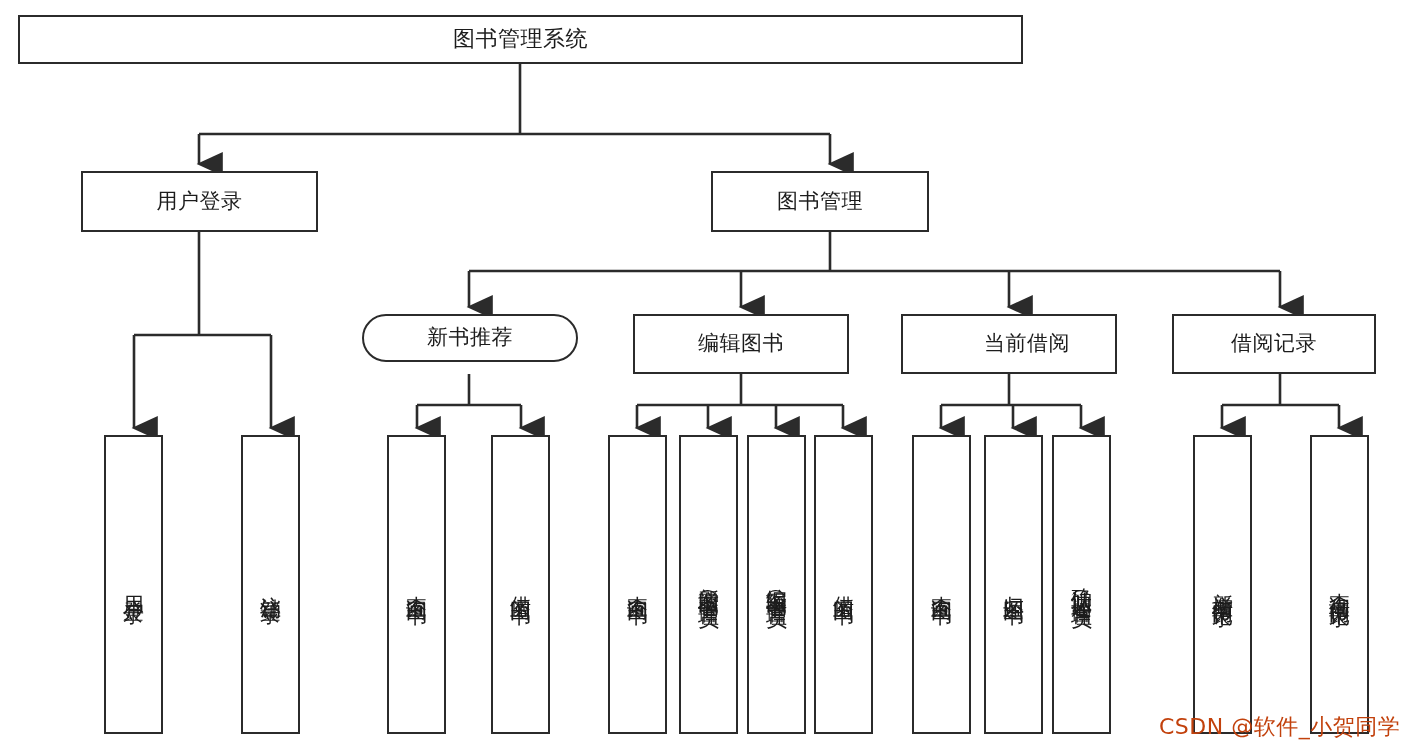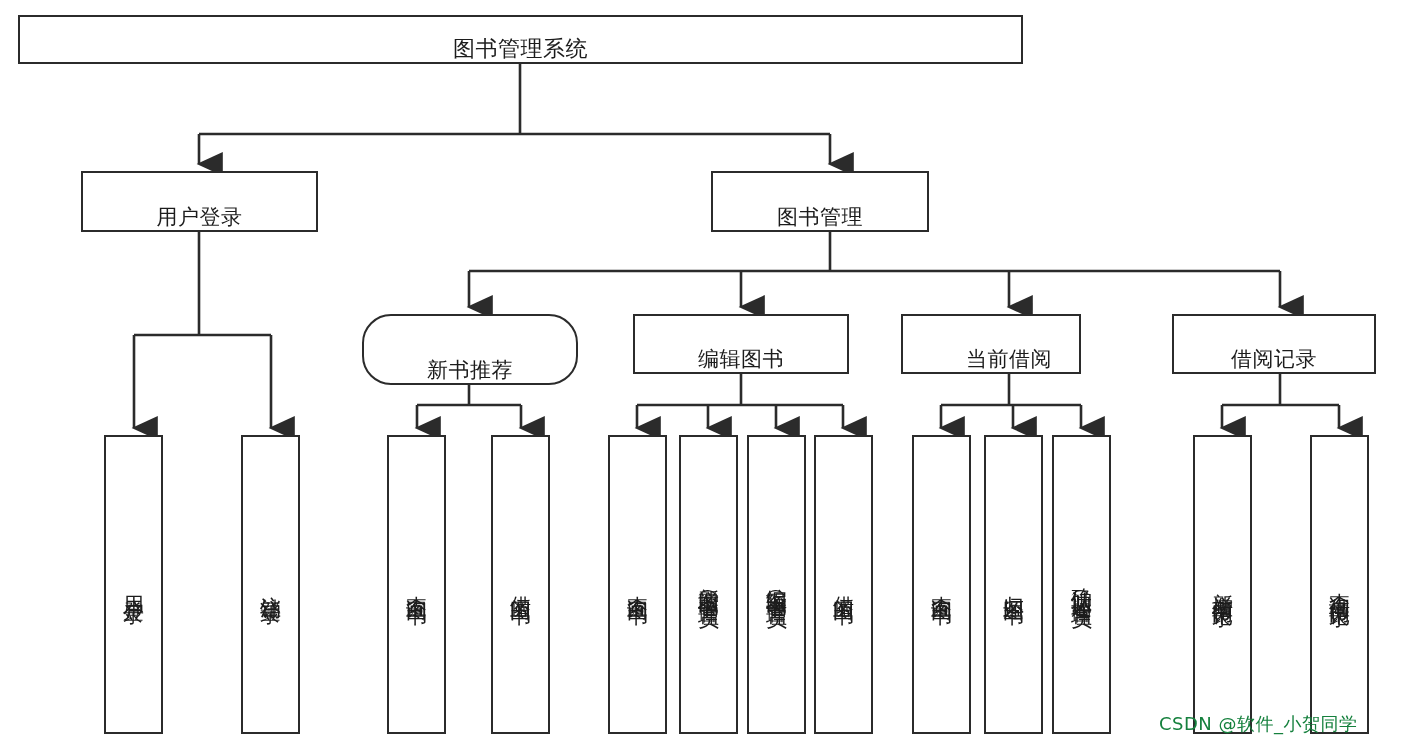--- a/index.html
+++ b/index.html
@@ -26,21 +26,21 @@
     width: 1405px;
     height: 747px;
     pointer-events: none;
   }
   .node {
     position: absolute;
     box-sizing: border-box;
     background: #ffffff;
     border: 2px solid #2b2b2b;
     display: flex;
-    align-items: flex-end;
+    align-items: center;
     justify-content: center;
     color: #1c1c1c;
   }
   .node-label {
     display: block;
     text-align: center;
     line-height: 1.12;
     white-space: nowrap;
   }
   
@@ -63,22 +63,22 @@
     font-size: 21px;
     line-height: 1.05;
     letter-spacing: 3px;
     white-space: normal;
     max-height: 100%;
   }
   .watermark {
     position: absolute;
     left: 1159px;
     top: 712px;
-    font-size: 18px;
-    color: #15803d;
+    font-size: 22px;
+    color: #c2410c;
     white-space: nowrap;
     letter-spacing: 0.5px;
     font-family: "DejaVu Sans", "Liberation Sans", sans-serif;
   }
 </style>
 </head>
 <body>
 
 <div id="diagram-root">
 
@@ -137,27 +137,27 @@
     <span class="node-label">图书管理系统</span>
   </div>
 
   <div class="node horiz" style="left:81px; top:171px; width:237px; height:61px;">
     <span class="node-label">用户登录</span>
   </div>
   <div class="node horiz" style="left:711px; top:171px; width:218px; height:61px;">
     <span class="node-label">图书管理</span>
   </div>
 
-  <div class="node horiz" style="left:362px; top:314px; width:216px; height:71px;border-radius:29px;">
+  <div class="node horiz" style="left:362px; top:314px; width:216px; height:48px;border-radius:29px;">
     <span class="node-label">新书推荐</span>
   </div>
   <div class="node horiz" style="left:633px; top:314px; width:216px; height:60px;">
     <span class="node-label">编辑图书</span>
   </div>
-  <div class="node horiz" style="left:901px; top:314px; width:180px; height:60px;padding-left:36px;">
+  <div class="node horiz" style="left:901px; top:314px; width:216px; height:60px;padding-left:36px;">
     <span class="node-label">当前借阅</span>
   </div>
   <div class="node horiz" style="left:1172px; top:314px; width:204px; height:60px;">
     <span class="node-label">借阅记录</span>
   </div>
 
   <div class="node leaf" style="left:104px; top:435px; width:59px; height:299px;">
     <span class="node-label">用户登录</span>
   </div>
   <div class="node leaf" style="left:241px; top:435px; width:59px; height:299px;">

